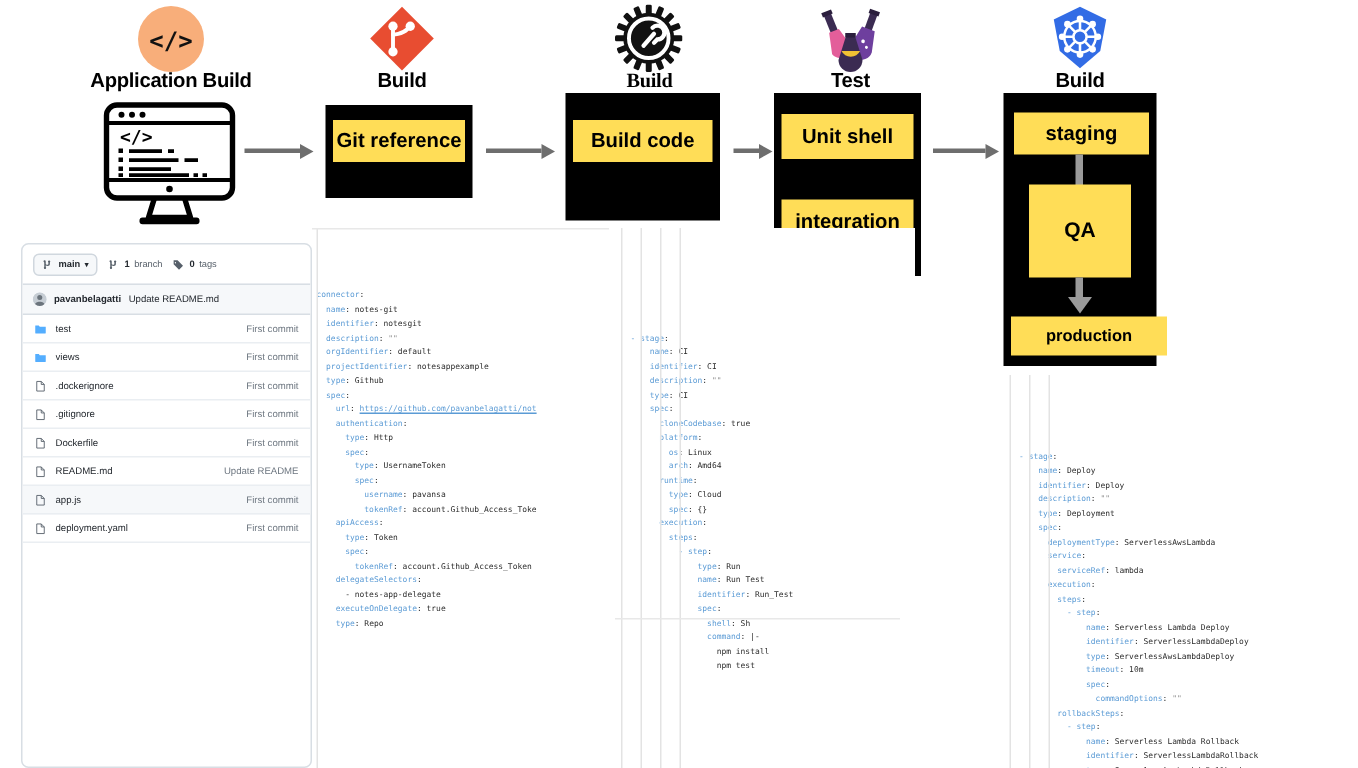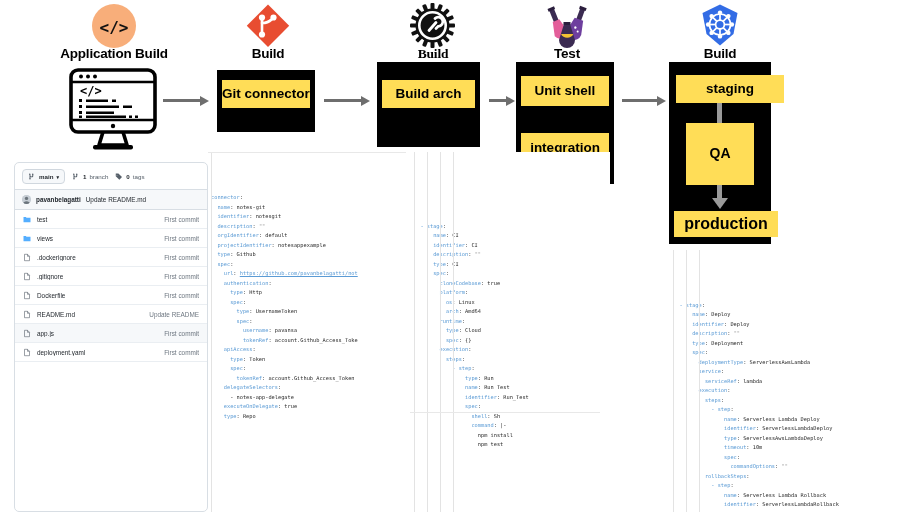--- a/index.html
+++ b/index.html
@@ -214,52 +214,52 @@
         <rect x="21" y="47.5" width="40" height="2.5"></rect>
         <rect x="64" y="47.5" width="3" height="2.5"></rect>
         <rect x="70" y="47.5" width="3" height="2.5"></rect>
     </g>
     <path d="M38 64 L34 77 H62 L58 64" fill="none" stroke="#000" stroke-width="3.6" stroke-linejoin="round"></path>
     <rect x="28" y="77" width="40" height="4.5" rx="2" fill="#000"></rect>
   </svg>
 </div>
 
 <div class="blackbox" style="left:217px;top:70px;width:98px;height:62px;"></div>
-<div class="ybox" style="left:222px;top:80px;width:88px;height:28px;font-size:13.5px;">Git connector</div>
+<div class="ybox" style="left:222px;top:80px;width:88px;height:28px;font-size:13.5px;">Git reference</div>
 
 <div class="arrow" style="left:163px;top:96px;width:46px;">
   <div class="shaft" style="width:37px;"></div>
     <div class="head" style="left:37px;"></div>
 </div>
 
 <div class="blackbox" style="left:377px;top:62px;width:103px;height:85px;"></div>
-<div class="ybox" style="left:382px;top:80px;width:93px;height:28px;font-size:13.5px;">Build arch</div>
+<div class="ybox" style="left:382px;top:80px;width:93px;height:28px;font-size:13.5px;">Build code</div>
 
 <div class="arrow" style="left:324px;top:96px;width:46px;">
   <div class="shaft" style="width:37px;"></div>
     <div class="head" style="left:37px;"></div>
 </div>
 
 <div class="blackbox" style="left:516px;top:62px;width:98px;height:122px;"></div>
 <div class="ybox" style="left:521px;top:76px;width:88px;height:30px;font-size:13.5px;">Unit shell</div>
 <div class="ybox" style="left:521px;top:133px;width:88px;height:44px;font-size:13.5px;white-space:pre-line;">integration
 test</div>
 
 <div class="arrow" style="left:489px;top:96px;width:26px;">
   <div class="shaft" style="width:17px;"></div>
     <div class="head" style="left:17px;"></div>
 </div>
 
 <div class="blackbox" style="left:669px;top:62px;width:102px;height:182px;"></div>
-<div class="ybox" style="left:676px;top:75px;width:108px;height:28px;font-size:13.5px;">staging</div>
+<div class="ybox" style="left:676px;top:75px;width:90px;height:28px;font-size:13.5px;">staging</div>
 <div class="vshaft" style="left:717px;top:103px;height:22px;"></div>
 <div class="ybox" style="left:686px;top:123px;width:68px;height:62px;font-size:14px;">QA</div>
 <div class="vshaft" style="left:717px;top:185px;height:15px;"></div>
 <div class="vhead" style="left:711.5px;top:198px;"></div>
-<div class="ybox" style="left:674px;top:211px;width:104px;height:26px;font-size:16px;">production</div>
+<div class="ybox" style="left:674px;top:211px;width:104px;height:26px;font-size:11px;">production</div>
 
 <div class="arrow" style="left:622px;top:96px;width:44px;">
   <div class="shaft" style="width:35px;"></div>
     <div class="head" style="left:35px;"></div>
 </div>
 
 <div id="gh-panel">
 
   <div id="gh-toolbar">
     <div class="gh-btn">

